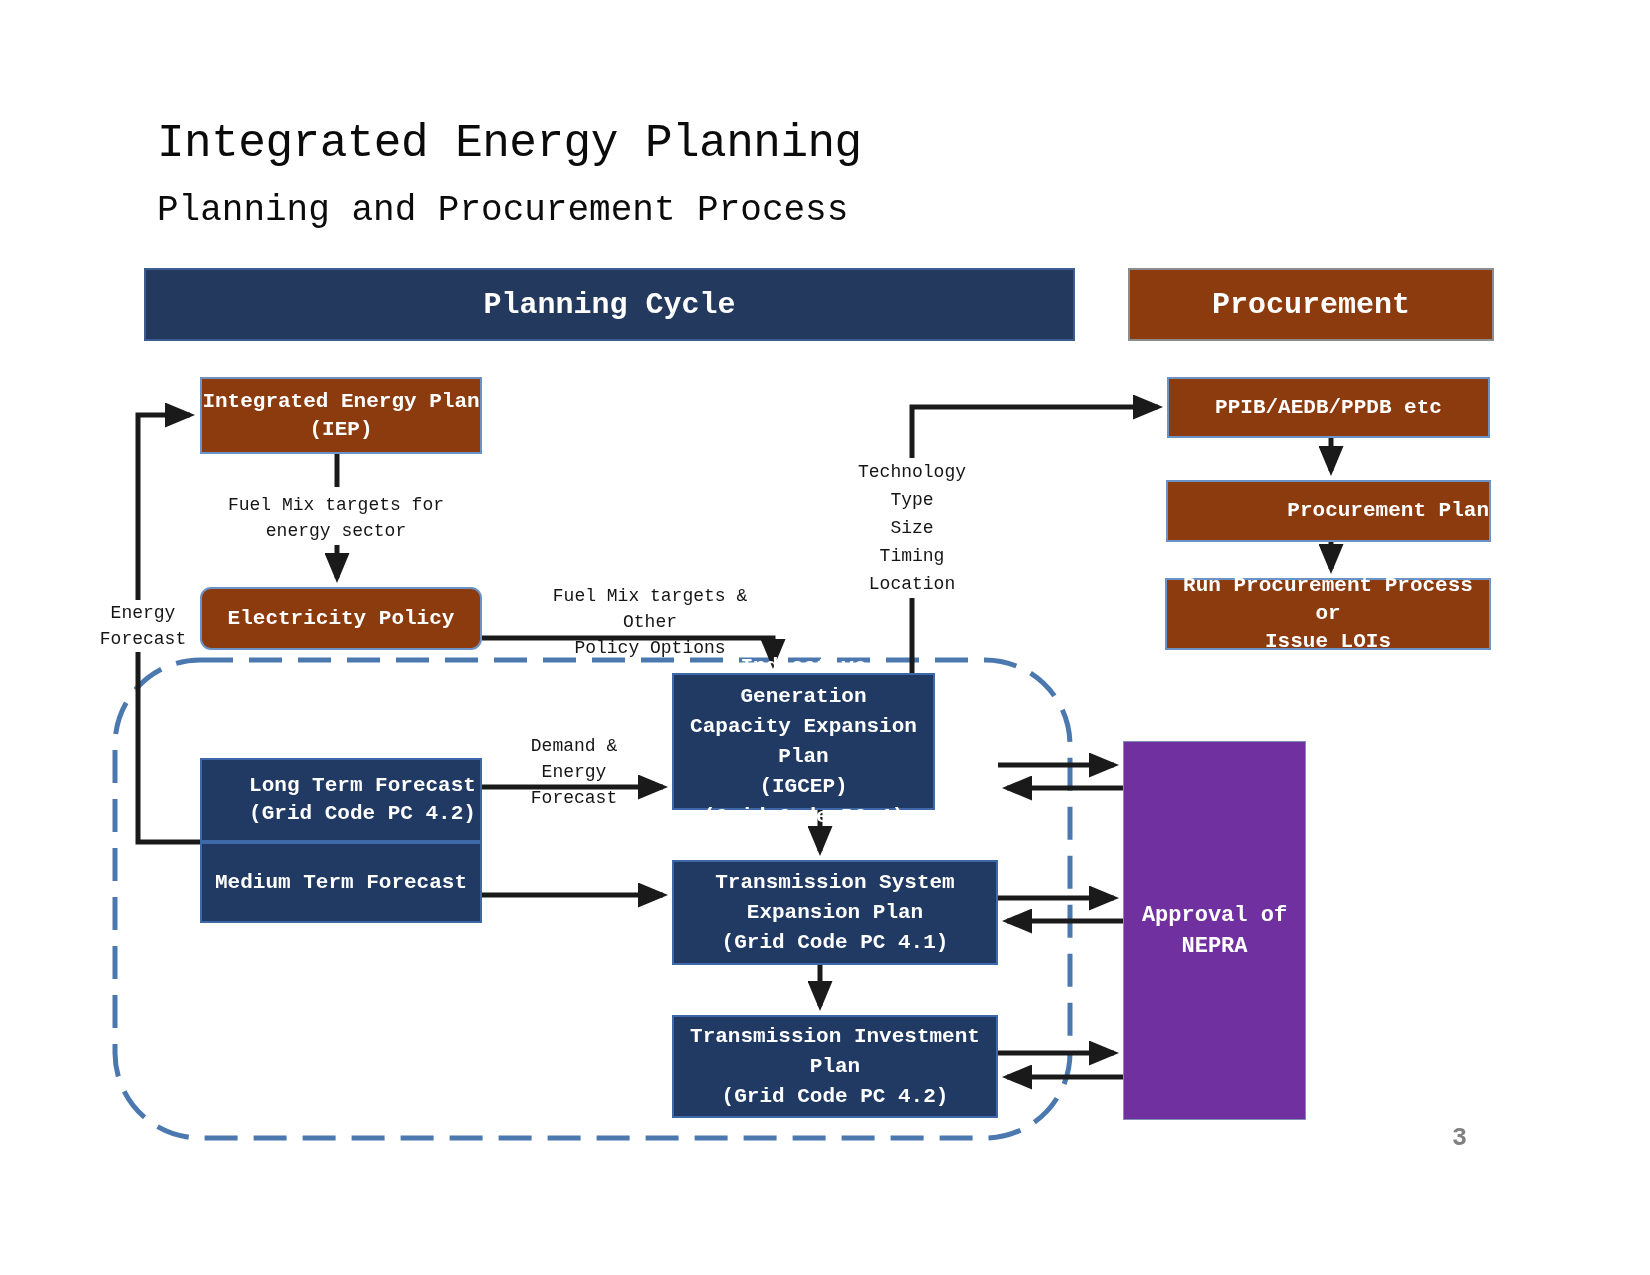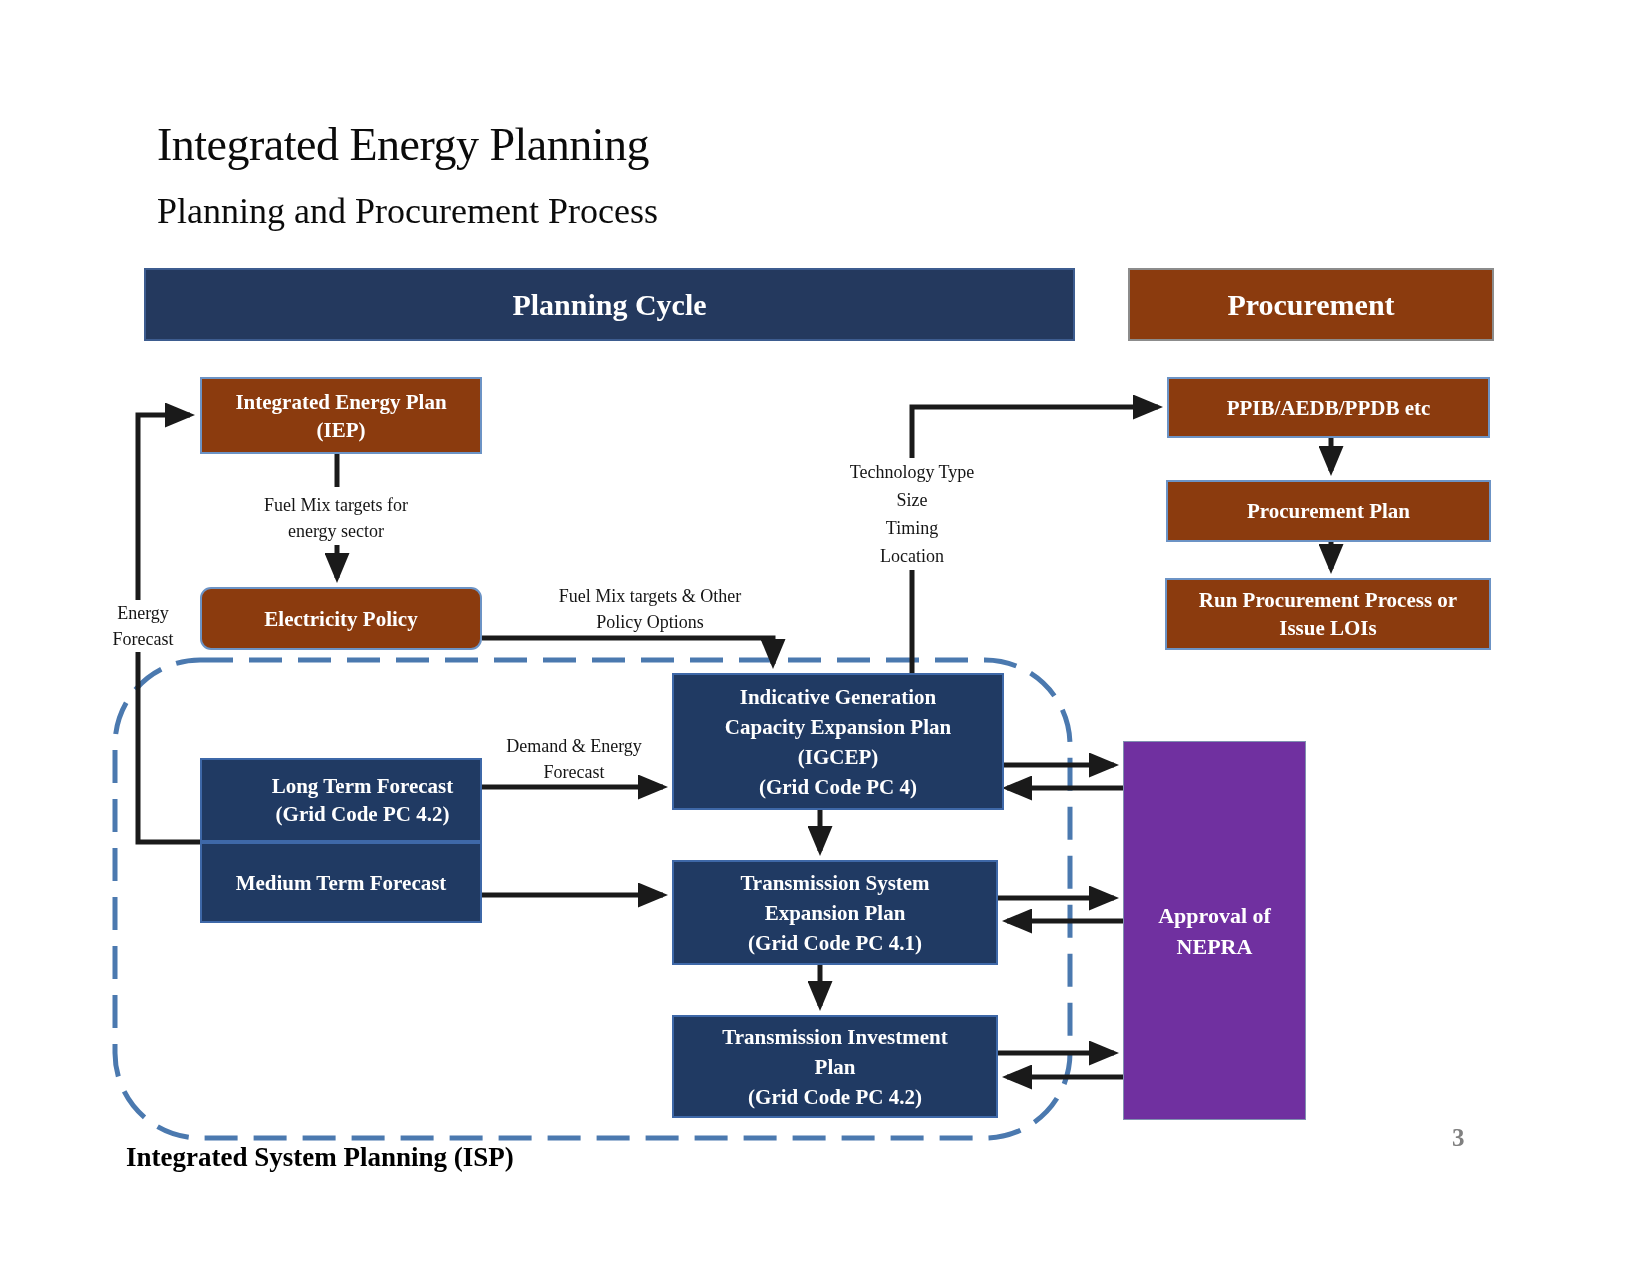--- a/index.html
+++ b/index.html
@@ -1,42 +1,42 @@
 <!DOCTYPE html>
 <html><head>
 <meta charset="utf-8">
 <style>
   html,body{margin:0;padding:0;background:#ffffff;}
   .stage{
     position:relative;width:1650px;height:1275px;background:#ffffff;overflow:hidden;
-    font-family:Liberation Serif, serif;
+    font-family:Liberation Mono, monospace;
   }
   .abs{position:absolute;}
   #arrow-layer{position:absolute;left:0;top:0;width:1650px;height:1275px;z-index:1;}
   .txt-layer{z-index:2;}
   .slide-title{left:157px;top:118px;font-size:46px;font-weight:500;color:#0b0b0b;letter-spacing:-0.5px;white-space:nowrap;}
   .slide-subtitle{left:157px;top:190px;font-size:36px;font-weight:400;color:#0b0b0b;white-space:nowrap;}
   .hdr{display:flex;align-items:center;justify-content:center;color:#ffffff;font-weight:bold;font-size:30px;box-sizing:border-box;}
   .hdr-navy{left:144px;top:268px;width:931px;height:73px;background:#24395E;border:2px solid #3D5C8F;}
   .hdr-brown{left:1128px;top:268px;width:366px;height:73px;background:#8B3B0E;border:2px solid #8C8C8C;}
   .box{display:flex;flex-direction:column;align-items:center;justify-content:center;
        color:#ffffff;font-weight:bold;text-align:center;box-sizing:border-box;line-height:28px;font-size:21px;}
   .brown{background:#8B3B0E;border:2px solid #6C93C5;}
   .navy{background:#203A63;border:2px solid #3E68A8;}
   .purple{background:#7030A0;border:1px solid #8090B0;}
   .box span{display:block;}
   #iep{left:200px;top:377px;width:282px;height:77px;}
   #electricity-policy{left:200px;top:587px;width:282px;height:63px;border-radius:11px;}
   #ltf{left:200px;top:758px;width:282px;height:84px;padding-left:43px;}
   #mtf{left:200px;top:842px;width:282px;height:81px;}
-  #igcep{left:672px;top:673px;width:332px;height:137px;line-height:30px;}
+  #igcep{left:672px;top:673px;width:263px;height:137px;line-height:30px;}
   #tsep{left:672px;top:860px;width:326px;height:105px;line-height:30px;}
   #tip{left:672px;top:1015px;width:326px;height:103px;line-height:30px;}
   #ppib{left:1167px;top:377px;width:323px;height:61px;}
-  #procurement-plan{left:1166px;top:480px;width:325px;height:62px;}
+  #procurement-plan{left:1166px;top:480px;width:325px;height:62px;align-items:flex-end;}
   #procurement-run{left:1165px;top:578px;width:326px;height:72px;}
   #nepra{left:1123px;top:741px;width:183px;height:379px;font-size:22px;line-height:31px;}
   .lbl{font-size:18px;line-height:26px;color:#151515;text-align:center;}
   .lbl span{display:block;}
   #lbl-fuel-mix-iep{left:211px;top:492px;width:250px;}
   #lbl-energy-forecast{left:95px;top:600px;width:96px;background:#ffffff;}
   #lbl-fuel-mix-policy{left:525px;top:583px;width:250px;}
   #lbl-technology{left:837px;top:458px;width:150px;background:#ffffff;line-height:28px;}
   #lbl-demand-energy{left:494px;top:733px;width:160px;}
   #lbl-isp{left:126px;top:1142px;font-size:27px;font-weight:bold;color:#000000;white-space:nowrap;}
@@ -149,16 +149,15 @@
     <span>Technology Type</span>
     <span>Size</span>
     <span>Timing</span>
     <span>Location</span>
   </div>
   <div id="lbl-demand-energy" class="abs txt-layer lbl">
     <span>Demand &amp; Energy</span>
     <span>Forecast</span>
   </div>
 
-  <div id="lbl-isp" class="abs txt-layer">Integrated System Planning (ISP)</div>
   <div id="page-number" class="abs txt-layer">3</div>
 
 </div>
 
 </body></html>

